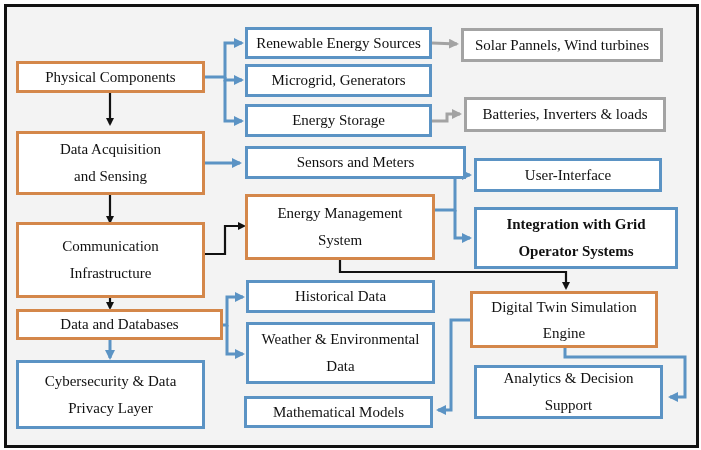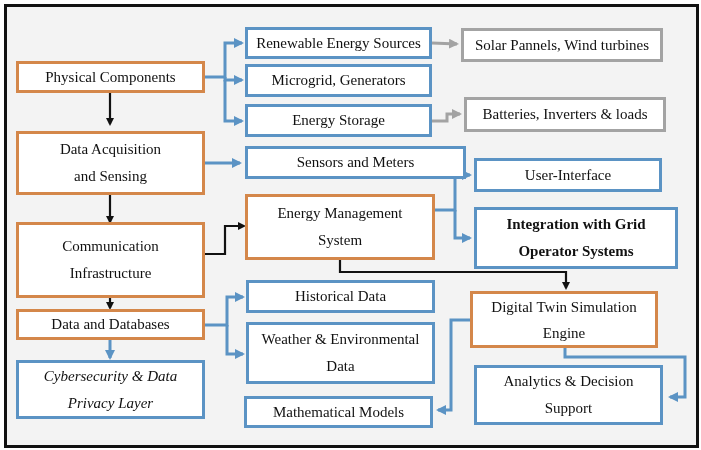--- a/index.html
+++ b/index.html
@@ -53,33 +53,33 @@
 
   <g stroke="#a3a3a3" stroke-width="3" fill="none">
     <path d="M432,43 L457,44" marker-end="url(#ag)"></path>
     <path d="M432,121 L447,121 L447,114 L460,114" marker-end="url(#ag)"></path>
   </g>
 </svg>
 
 <div class="box orange" style="left:16px;top:61px;width:189px;height:32px;">Physical Components</div>
 <div class="box orange" style="left:16px;top:131px;width:189px;height:64px;padding:0 32px;">Data Acquisition and Sensing</div>
 <div class="box orange" style="left:16px;top:222px;width:189px;height:76px;padding:0 30px;">Communication Infrastructure</div>
-<div class="box orange" style="left:16px;top:309px;width:189px;height:31px;">Data and Databases</div>
-<div class="box blue" style="left:16px;top:360px;width:189px;height:59px;padding:0 20px;font-style:italic;">Cybersecurity &amp; Data Privacy Layer</div>
+<div class="box orange" style="left:16px;top:309px;width:207px;height:31px;">Data and Databases</div>
+<div class="box blue" style="left:16px;top:360px;width:189px;height:69px;padding:0 20px;">Cybersecurity &amp; Data Privacy Layer</div>
 
 <div class="box blue" style="left:245px;top:27px;width:187px;height:32px;">Renewable Energy Sources</div>
 <div class="box blue" style="left:245px;top:64px;width:187px;height:33px;">Microgrid, Generators</div>
 <div class="box blue" style="left:245px;top:104px;width:187px;height:33px;">Energy Storage</div>
 <div class="box blue" style="left:245px;top:146px;width:221px;height:33px;">Sensors and Meters</div>
 
 <div class="box gray" style="left:461px;top:28px;width:202px;height:34px;">Solar Pannels, Wind turbines</div>
 <div class="box gray" style="left:464px;top:97px;width:202px;height:35px;">Batteries, Inverters &amp; loads</div>
 
 <div class="box orange" style="left:245px;top:194px;width:190px;height:66px;padding:0 14px;">Energy Management System</div>
 <div class="box blue" style="left:474px;top:158px;width:188px;height:34px;">User-Interface</div>
 <div class="box blue" style="left:474px;top:207px;width:204px;height:62px;padding:0 20px;font-weight:bold;">Integration with Grid Operator Systems</div>
 
 <div class="box blue" style="left:246px;top:280px;width:189px;height:33px;">Historical Data</div>
 <div class="box blue" style="left:246px;top:322px;width:189px;height:62px;padding:0 4px;">Weather &amp; Environmental Data</div>
 <div class="box blue" style="left:244px;top:396px;width:189px;height:32px;">Mathematical Models</div>
 
 <div class="box orange" style="left:470px;top:291px;width:188px;height:57px;padding:0 16px;line-height:26px;">Digital Twin Simulation Engine</div>
-<div class="box blue" style="left:474px;top:365px;width:189px;height:60px;padding:0 16px;">Analytics &amp; Decision Support</div>
+<div class="box blue" style="left:474px;top:365px;width:189px;height:54px;padding:0 16px;">Analytics &amp; Decision Support</div>
 
 </body></html>

